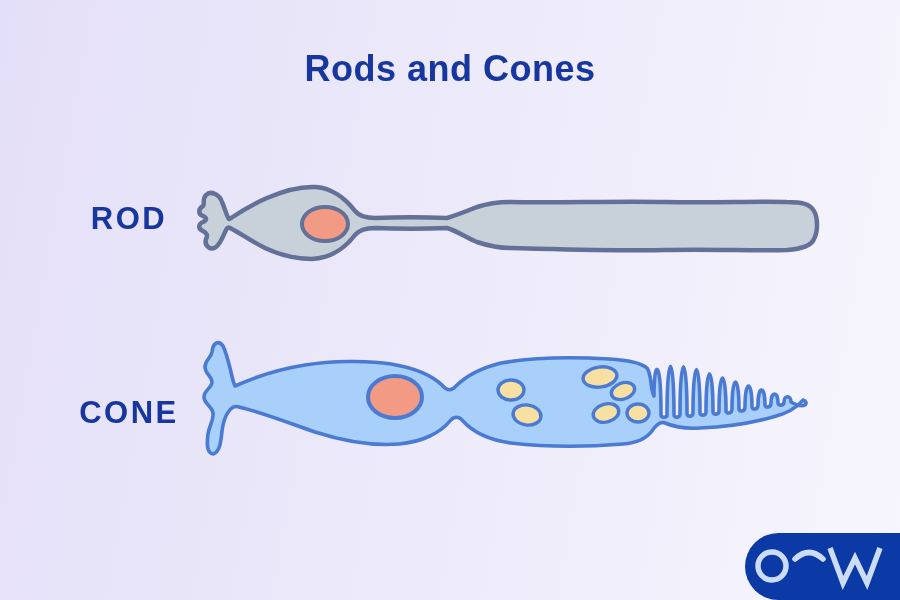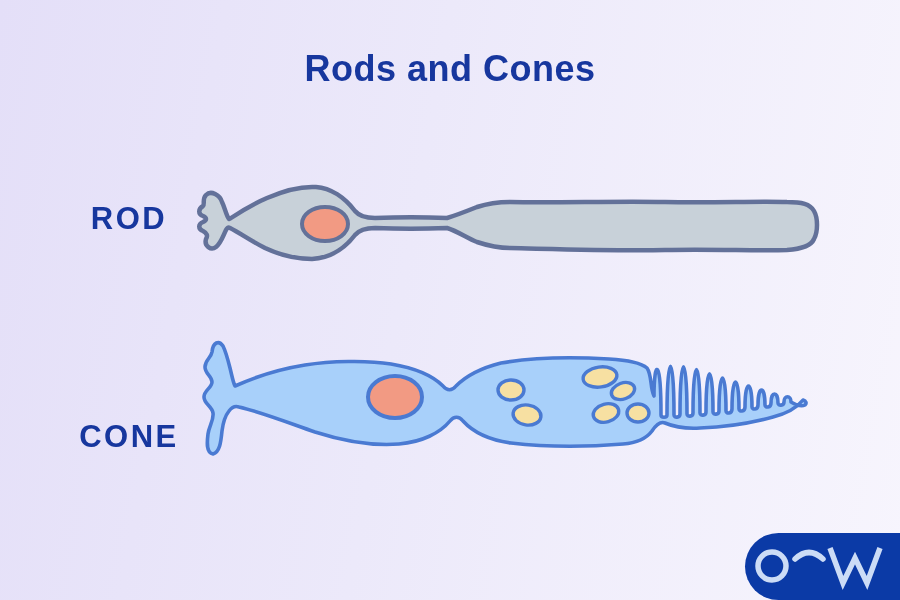--- a/index.html
+++ b/index.html
@@ -18,21 +18,21 @@
   }
   .title{
     position:absolute; top:48px; left:0; width:900px; text-align:center;
     font-size:36px; font-weight:800; letter-spacing:0.5px; color:var(--accent);
   }
   .cell-label{
     position:absolute; left:54px; width:150px; text-align:center;
     font-size:31px; font-weight:700; letter-spacing:2.5px; color:var(--accent);
   }
   .rod-label{top:201px;}
-  .cone-label{top:395px;margin-top:24px;}
+  .cone-label{top:395px;}
   .rod-svg{position:absolute; left:195px; top:178px;}
   .cone-svg{position:absolute; left:195px; top:330px;}
   .logo{
     position:absolute; right:0; bottom:0; width:155px; height:67px;
     background:var(--logo-bg); border-radius:34px 0 0 34px;
   }
   .logo svg{display:block;}
 </style>
 </head>
 <body>

